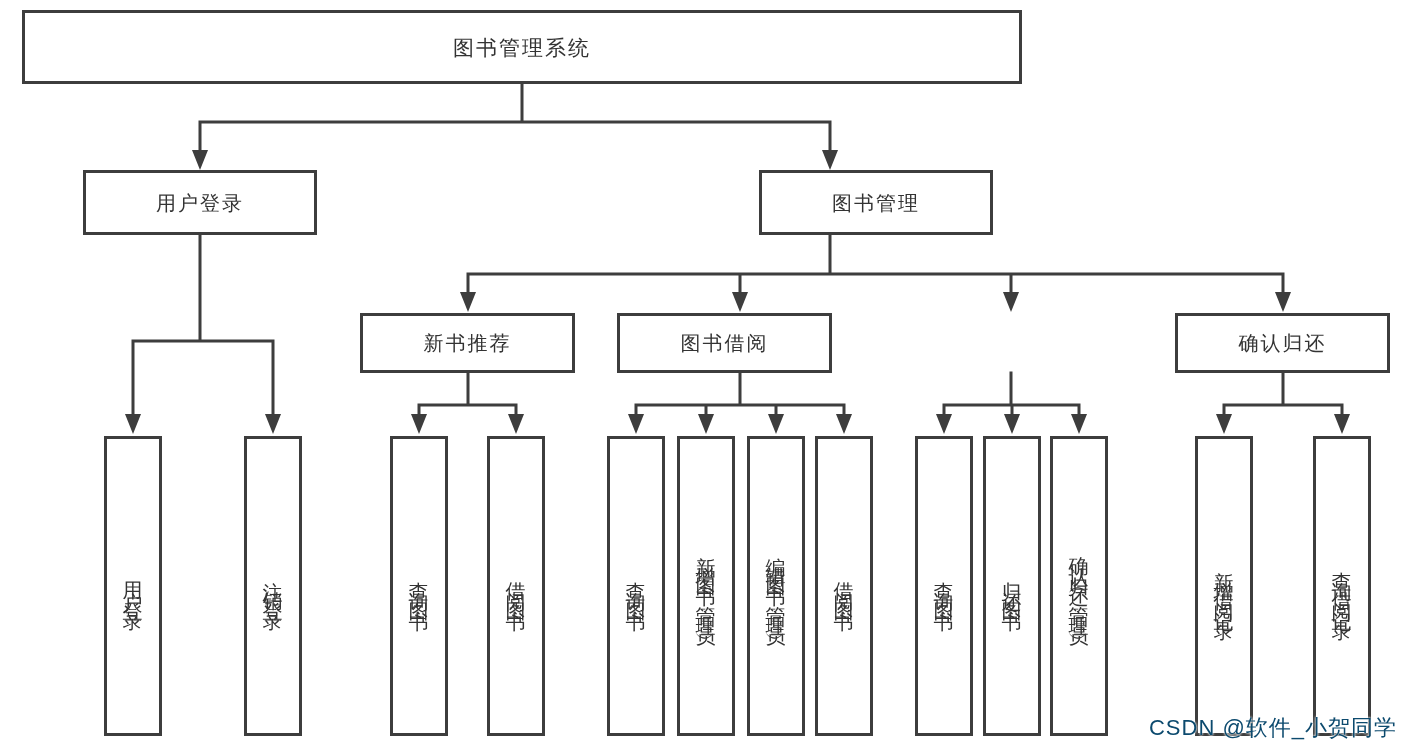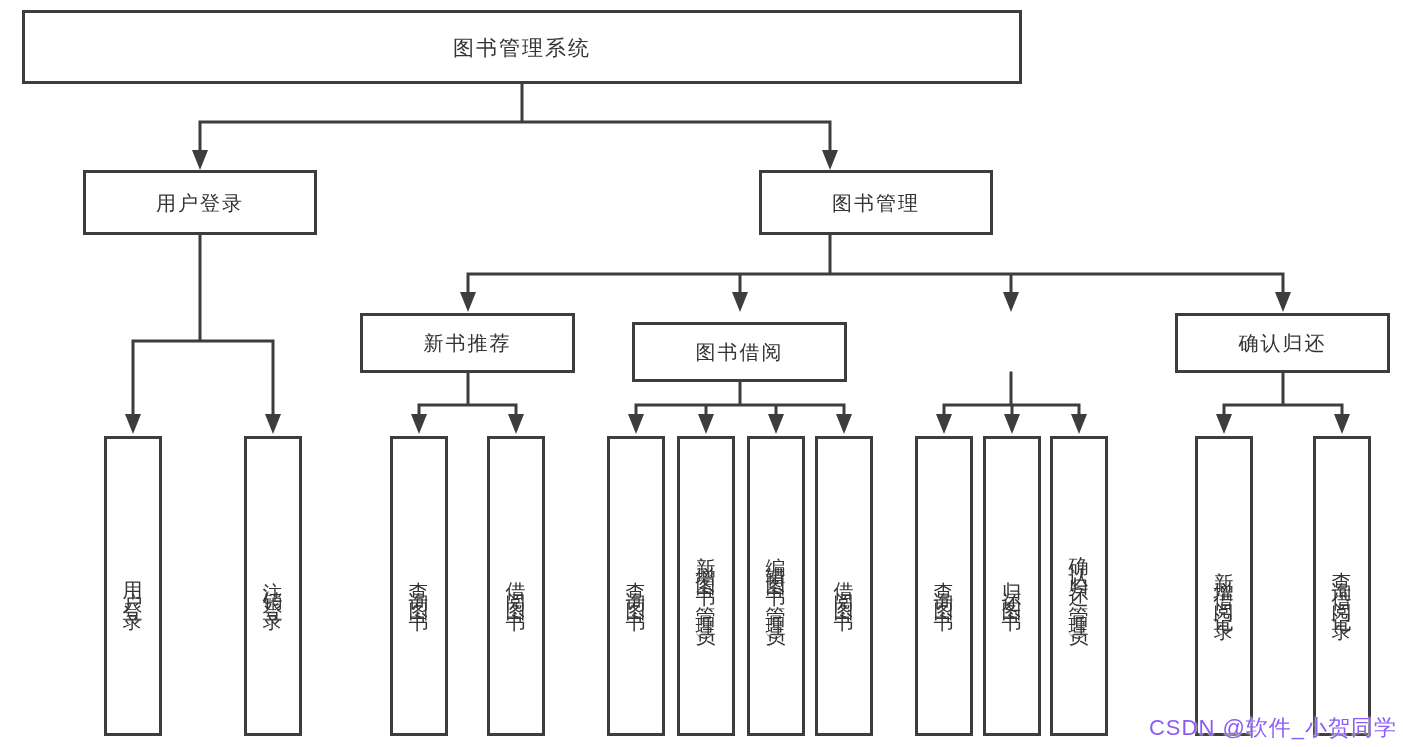--- a/index.html
+++ b/index.html
@@ -40,21 +40,21 @@
   .root-node { left: 22px; top: 10px; width: 1000px; height: 74px; }
   .root-node span { font-size: 21px; }
 
   
   .l1-user  { left: 83px;  top: 170px; width: 234px; height: 65px; }
   .l1-book  { left: 713px; top: 170px; width: 234px; height: 65px; margin-left: 46px; }
 
   
   .l2 { top: 313px; width: 215px; height: 60px; }
   .l2-recommend { left: 360px; }
-  .l2-borrow    { left: 632px; margin-top: 9px; }
+  .l2-borrow    { left: 617px; }
   .l2-current   { left: 903px; }
   .l2-records   { left: 1175px; }
 
   
   .leaf { top: 436px; width: 58px; height: 300px; }
   .leaf span {
     writing-mode: vertical-rl;
     text-orientation: mixed;
     letter-spacing: 10px;
     font-size: 20px;
@@ -72,21 +72,21 @@
   .leaf-d2 { left: 983px; }
   .leaf-d3 { left: 1050px; }
   .leaf-e1 { left: 1195px; }
   .leaf-e2 { left: 1313px; }
 
   .watermark {
     position: absolute;
     right: 8px;
     bottom: 4px;
     font-size: 22px;
-    color: #8b5cf6;
+    color: #0c4a6e;
     letter-spacing: 1px;
     text-shadow: 0 0 3px #ffffff, 0 0 2px #ffffff;
     z-index: 5;
     white-space: nowrap;
   }
 </style>
 </head>
 <body>
 
 <div class="canvas">

